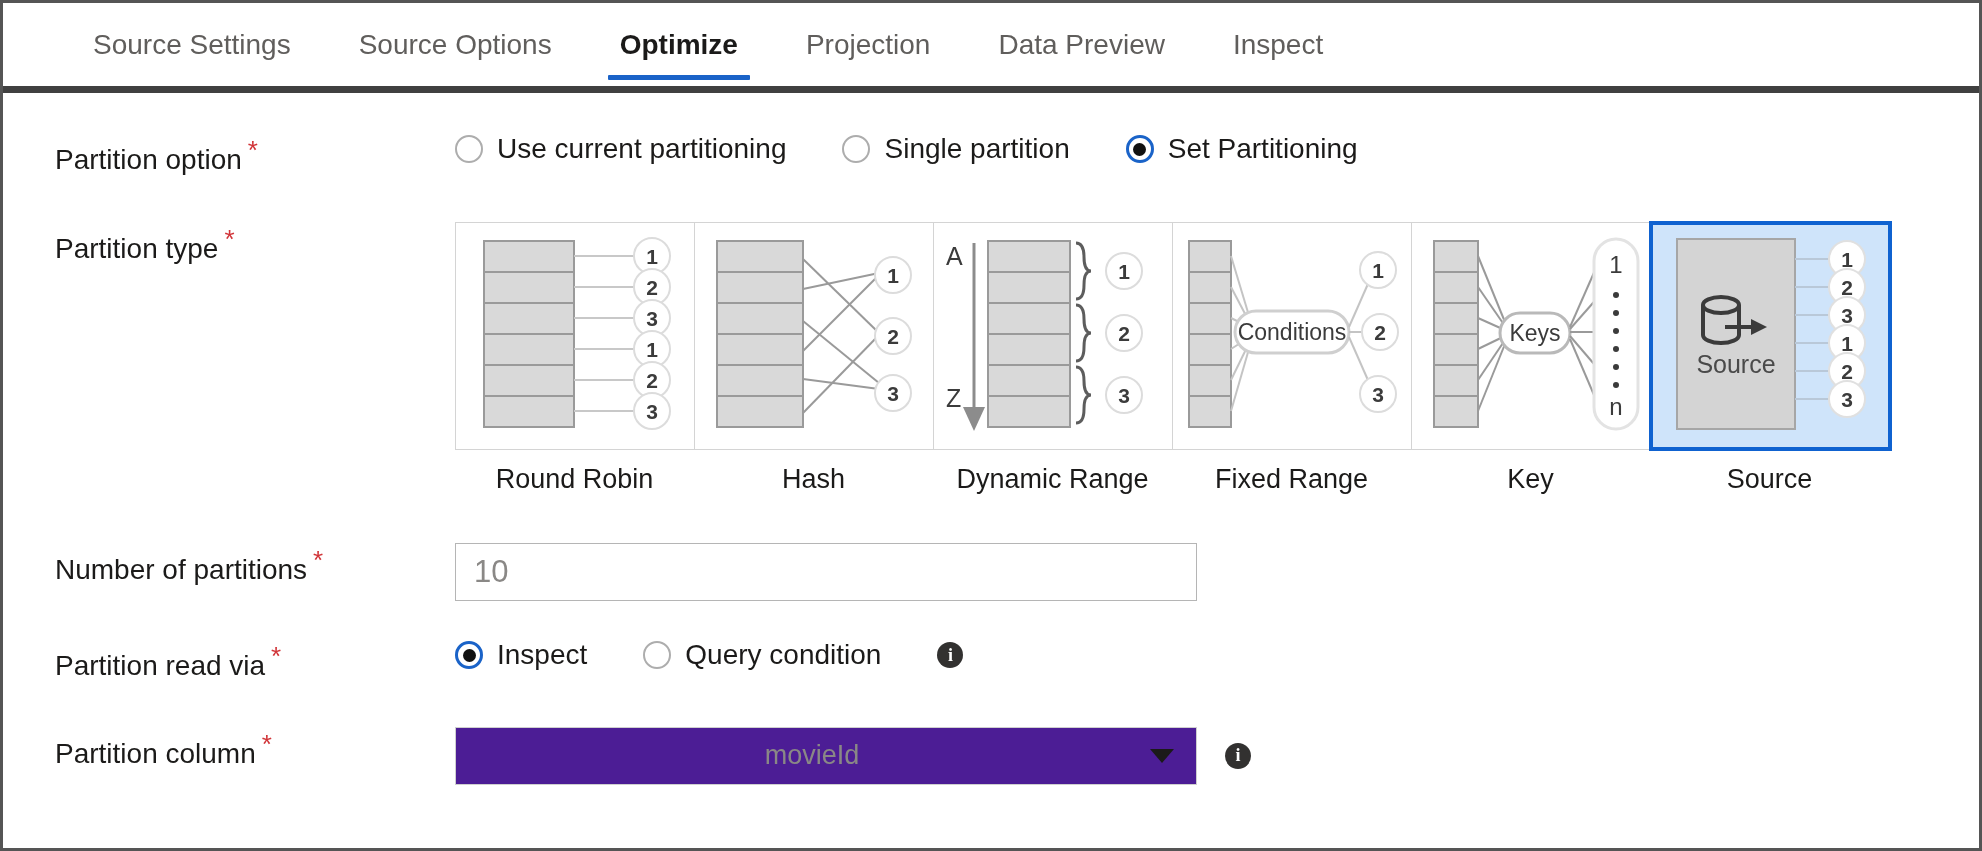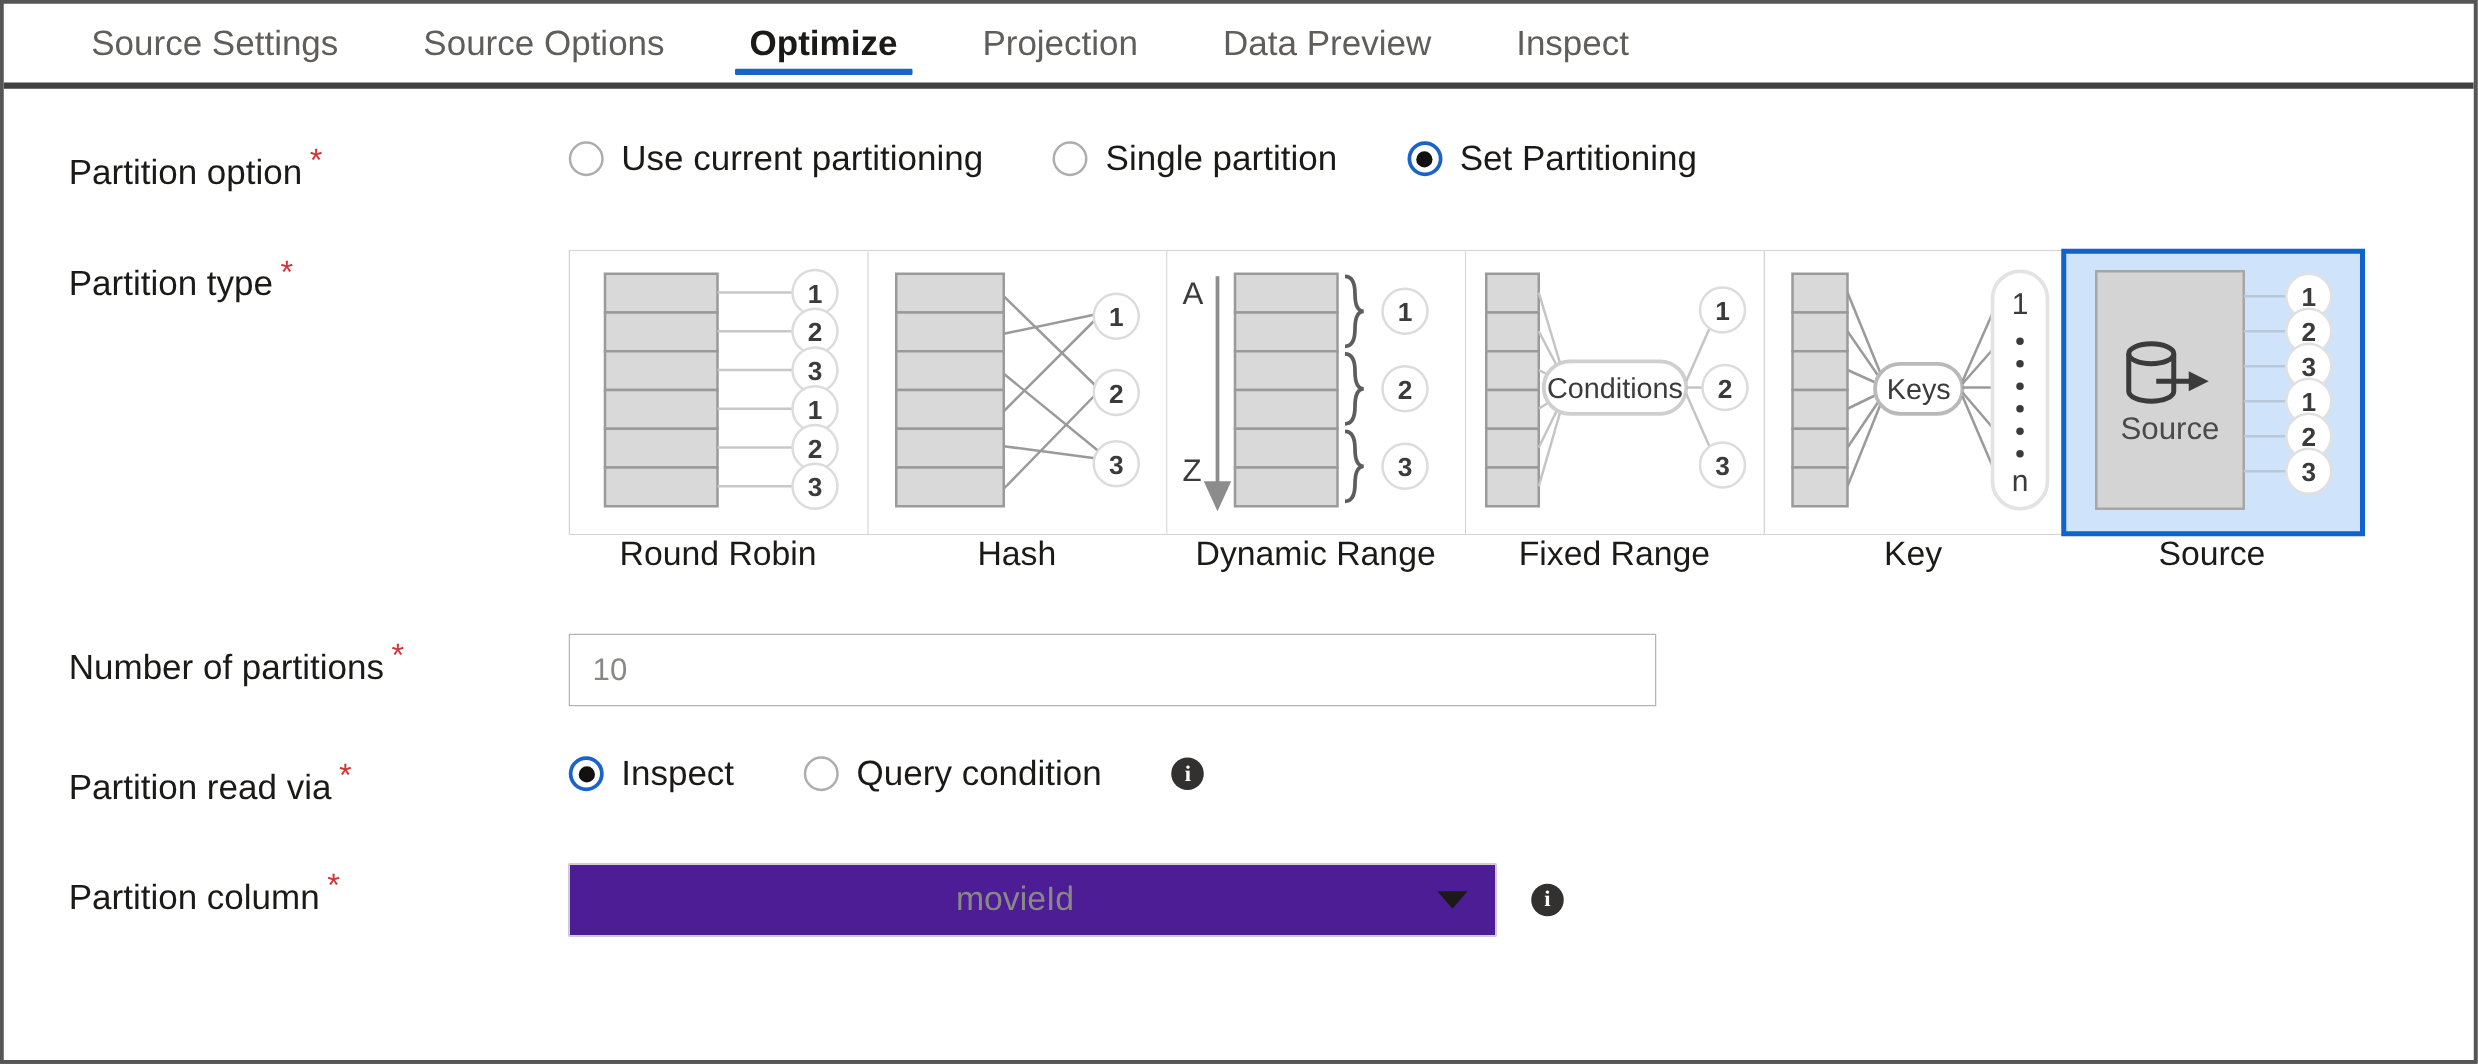--- a/index.html
+++ b/index.html
@@ -17,23 +17,23 @@
     position: absolute;
     left: 3px; top: 3px;
     width: 1976px; height: 845px;
     background: #ffffff;
     overflow: hidden;
   }
 
   
   .tabstrip {
     position: relative;
-    height: 68px;
-    border-bottom: 5px solid #404040;
-    padding-left: 36px;
+    height: 90px;
+    border-bottom: 7px solid #404040;
+    padding-left: 56px;
     display: flex;
     align-items: stretch;
   }
   .tab {
     position: relative;
     display: flex;
     align-items: center;
     padding: 0 34px;
     font-size: 28px;
     color: #605e5c;
@@ -146,40 +146,41 @@
   }
   .tile.selected {
     background: #cfe4fa;
     outline: 4px solid #0f62d0;
     outline-offset: -2px;
     z-index: 3;
   }
   .tile-captions {
     display: flex;
     padding-left: 452px;
+    margin-top: 14px;
   }
   .tile-caption {
     width: 239px;
     flex: 0 0 239px;
     text-align: center;
     font-size: 27px;
     color: #1b1a19;
     white-space: nowrap;
   }
 
   
   .textbox {
-    width: 870px;
+    width: 742px;
     height: 58px;
     border: 1px solid #b5b5b5;
     background: #fff;
     display: flex;
     align-items: center;
     padding: 0 18px;
-    font-size: 25px;
+    font-size: 31px;
     color: #8a8886;
   }
   .combobox {
     width: 742px;
     height: 58px;
     border: 1px solid #cfcfcf;
     background: #4c1d95;
     display: flex;
     align-items: center;
     padding: 0 14px 0 18px;

